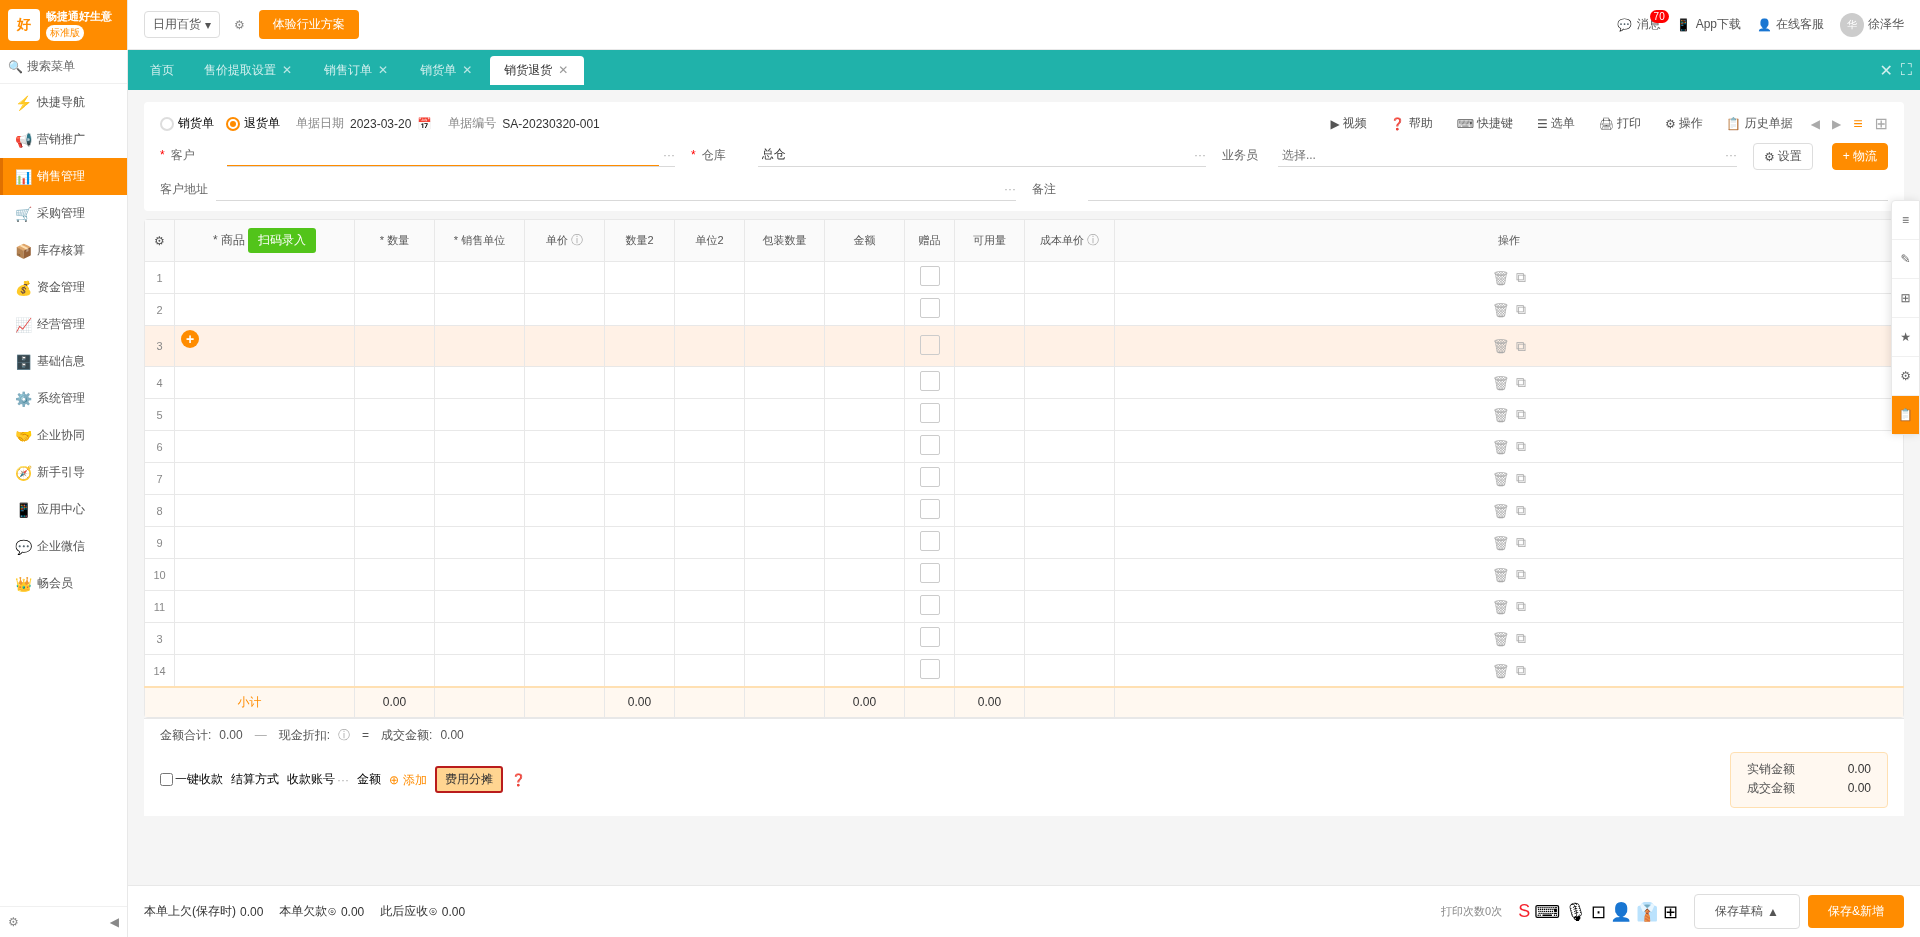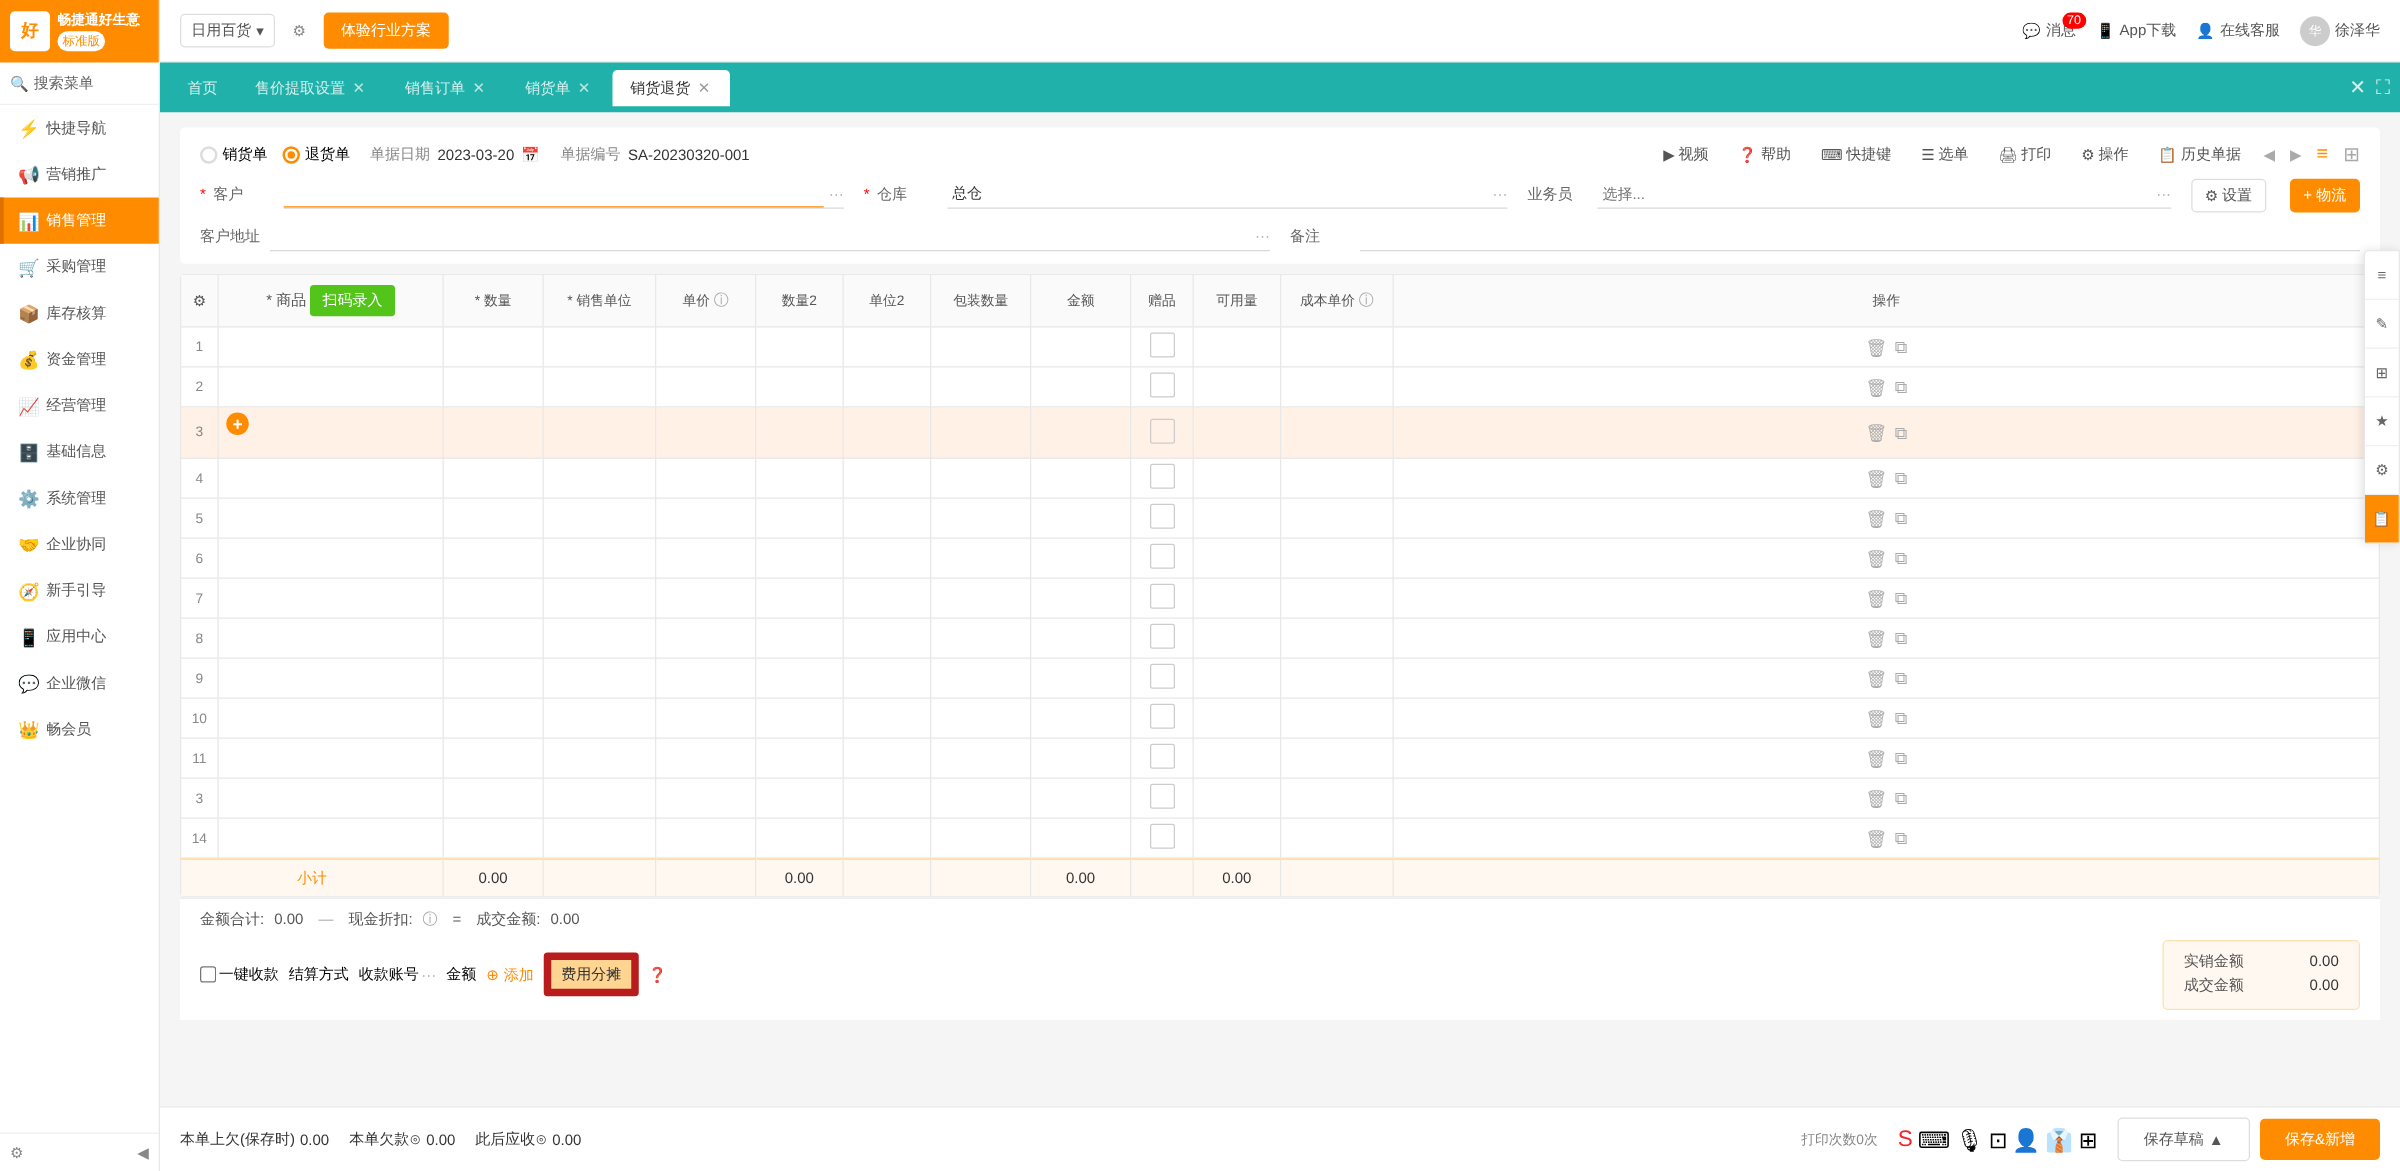--- a/index.html
+++ b/index.html
@@ -93,21 +93,21 @@
     .summary-value { color: #333; font-weight: 500; min-width: 60px; text-align: right; }
 
     
     .bottom-bar { background: #fff; padding: 8px 16px; border-top: 1px solid #e8e8e8; display: flex; align-items: center; gap: 16px; }
     .bottom-info { display: flex; align-items: center; gap: 4px; color: #888; font-size: 11px; }
     .bottom-info span { color: #333; }
     .bottom-actions { margin-left: auto; display: flex; align-items: center; gap: 8px; }
     .save-draft-btn { padding: 8px 20px; border: 1px solid #ddd; border-radius: 4px; cursor: pointer; background: #fff; color: #555; display: flex; align-items: center; gap: 4px; }
     .save-new-btn { padding: 8px 20px; border: none; border-radius: 4px; cursor: pointer; background: #ff8c00; color: #fff; display: flex; gap: 4px; font-weight: 500; }
     .print-info { color: #888; margin-right: 8px; font-size: 11px; }
-    .fee-split-btn { background: #ffd591; border: 6px solid #b91c1c; color: #333; border-radius: 3px; padding: 3px 8px; cursor: pointer; font-size: 12px; }
+    .fee-split-btn { background: #ffd591; border: 2px solid #b91c1c; color: #333; border-radius: 3px; padding: 3px 8px; cursor: pointer; font-size: 12px; }
     .add-btn { color: #ff8c00; cursor: pointer; font-size: 14px; }
     .help-icon { color: #aaa; cursor: pointer; }
     .rfloat-item { padding: 12px 6px; cursor: pointer; color: #666; display: flex; flex-direction: column; align-items: center; font-size: 10px; gap: 3px; border-bottom: 1px solid #f0f0f0; }
     .rfloat-item:last-child { border-bottom: none; }
     .rfloat-item.active { background: #ff8c00; color: #fff; }
 
     .field-input-container { display: flex; align-items: center; border-bottom: 1px solid #d9d9d9; flex: 1; }
     .field-input-container input { flex: 1; border: none; outline: none; padding: 4px 4px; background: transparent; font-size: 12px; }
     .plus-circle { width: 18px; height: 18px; border-radius: 50%; background: #ff8c00; color: #fff; display: flex; align-items: center; justify-content: center; cursor: pointer; font-size: 14px; font-weight: bold; margin-right: 4px; flex-shrink: 0; }
   </style>

